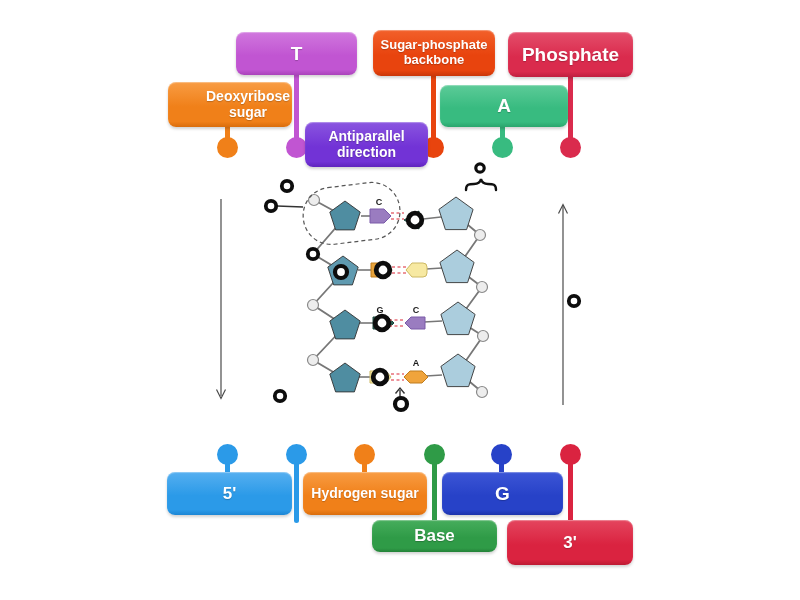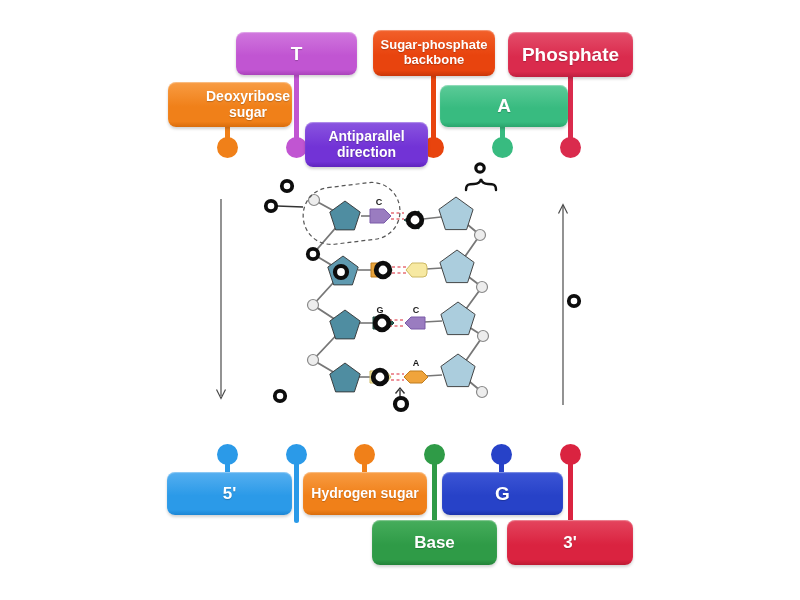--- a/index.html
+++ b/index.html
@@ -35,21 +35,21 @@
   #chip-t{left:236px;top:32px;width:121px;height:43px;}
   #chip-spb{left:373px;top:30px;width:122px;height:46px;}
   #chip-phosphate{left:508px;top:32px;width:125px;height:45px;}
   #chip-deoxy{left:168px;top:82px;width:124px;height:45px;padding-left:42px;}
   #chip-anti{left:305px;top:82px;width:123px;height:45px;margin-top:40px;}
   #chip-a{left:440px;top:85px;width:128px;height:42px;}
   #chip-5p{left:167px;top:472px;width:125px;height:43px;}
   #chip-hbond{left:303px;top:472px;width:124px;height:43px;}
   #chip-g{left:442px;top:472px;width:121px;height:43px;}
   #chip-nucleotide{left:235px;top:520px;width:127px;height:45px;z-index:6;}
-  #chip-base{left:372px;top:520px;width:125px;height:45px;z-index:6;}
+  #chip-base{left:372px;top:520px;width:125px;height:32px;z-index:6;}
   #chip-3p{left:507px;top:520px;width:126px;height:45px;z-index:6;}
   
   #dna-svg{position:absolute;left:0;top:0;z-index:1;}
   .baseletter{font-family:"Liberation Sans",sans-serif;font-size:9px;font-weight:bold;fill:#1a1a1a;text-anchor:middle;}
 </style>
 </head>
 <body>
 
 <div id="stage">
 

